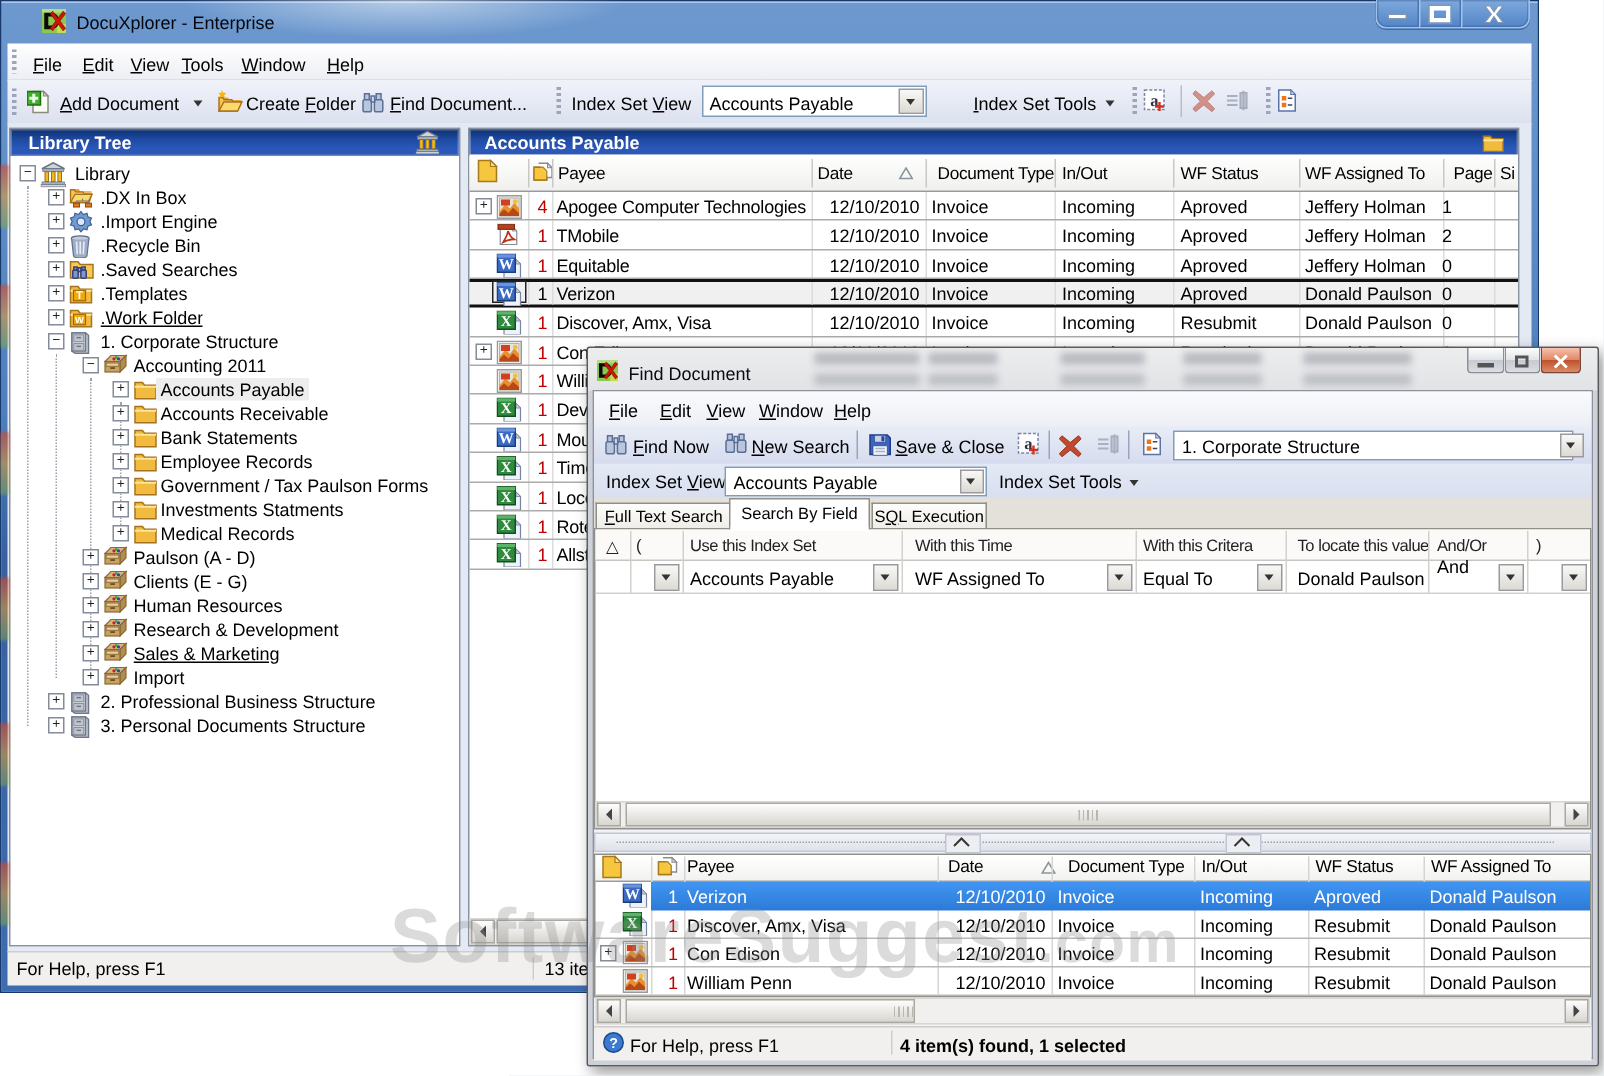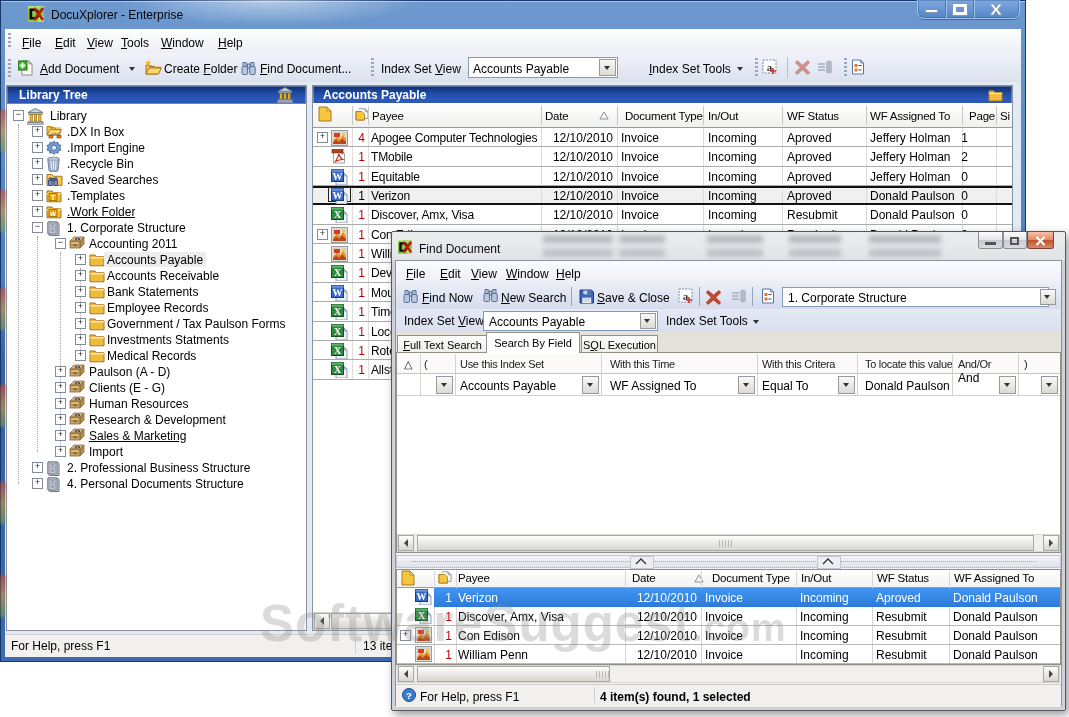--- a/index.html
+++ b/index.html
@@ -347,21 +347,21 @@
 <div class="a cell" style="left:67px;top:461px;">2. Professional Business Structure</div>
 <div class="a xp" style="left:32px;top:478px;">+</div>
 <svg class="a" style="left:46px;top:476px" width="15" height="16" viewBox="0 0 15 16">
 <path d="M2,2 h9 l2,1.5 v12 h-9 l-2,-1.5 z" fill="#c8cdd6" stroke="#707888"></path>
 <path d="M2,2 h9 v12 h-9 z" fill="#dde1e8" stroke="#707888"></path>
 <rect x="3.2" y="3.2" width="6.6" height="4.6" fill="#c0c6d0" stroke="#8a92a0" stroke-width="0.7"></rect>
 <rect x="3.2" y="9" width="6.6" height="4.6" fill="#c0c6d0" stroke="#8a92a0" stroke-width="0.7"></rect>
 <rect x="5" y="4.6" width="3" height="1" fill="#707888"></rect>
 <rect x="5" y="10.4" width="3" height="1" fill="#707888"></rect>
 </svg>
-<div class="a cell" style="left:67px;top:477px;">4. Personal Documents Structure</div>
+<div class="a cell" style="left:67px;top:477px;">3. Personal Documents Structure</div>
 <div class="a" style="left:312px;top:85px;width:701px;height:546px;border:1px solid #8a92a2;box-sizing:border-box;background:#fff;"></div>
 <div class="a pcap" style="left:313px;top:86px;width:699px;height:18px;padding-left:10px;box-sizing:border-box;">Accounts Payable</div>
 <svg class="a" style="left:988px;top:88px" width="15" height="15" viewBox="0 0 16 16">
 <path d="M1,3 h5 l1.4,1.8 h7.6 v9 h-14 z" fill="#f0bb3e" stroke="#a8731e"></path>
 <path d="M1,5.8 h14" stroke="#fde69a" stroke-width="1.4"></path>
 </svg>
 <div class="a" style="left:313px;top:103px;width:699px;height:25px;background:linear-gradient(180deg,#ffffff,#f0f0ee);border-bottom:1px solid #9a9a9a;box-sizing:border-box;"></div>
 <svg class="a" style="left:318px;top:106px" width="14" height="16" viewBox="0 0 14 16">
 <path d="M1,1 h8 l4,4 v10 h-12 z" fill="#f7c63f" stroke="#a8791a"></path>
 <path d="M9,1 l4,4 h-4 z" fill="#fbe291" stroke="#a8791a" stroke-width="0.8"></path>

